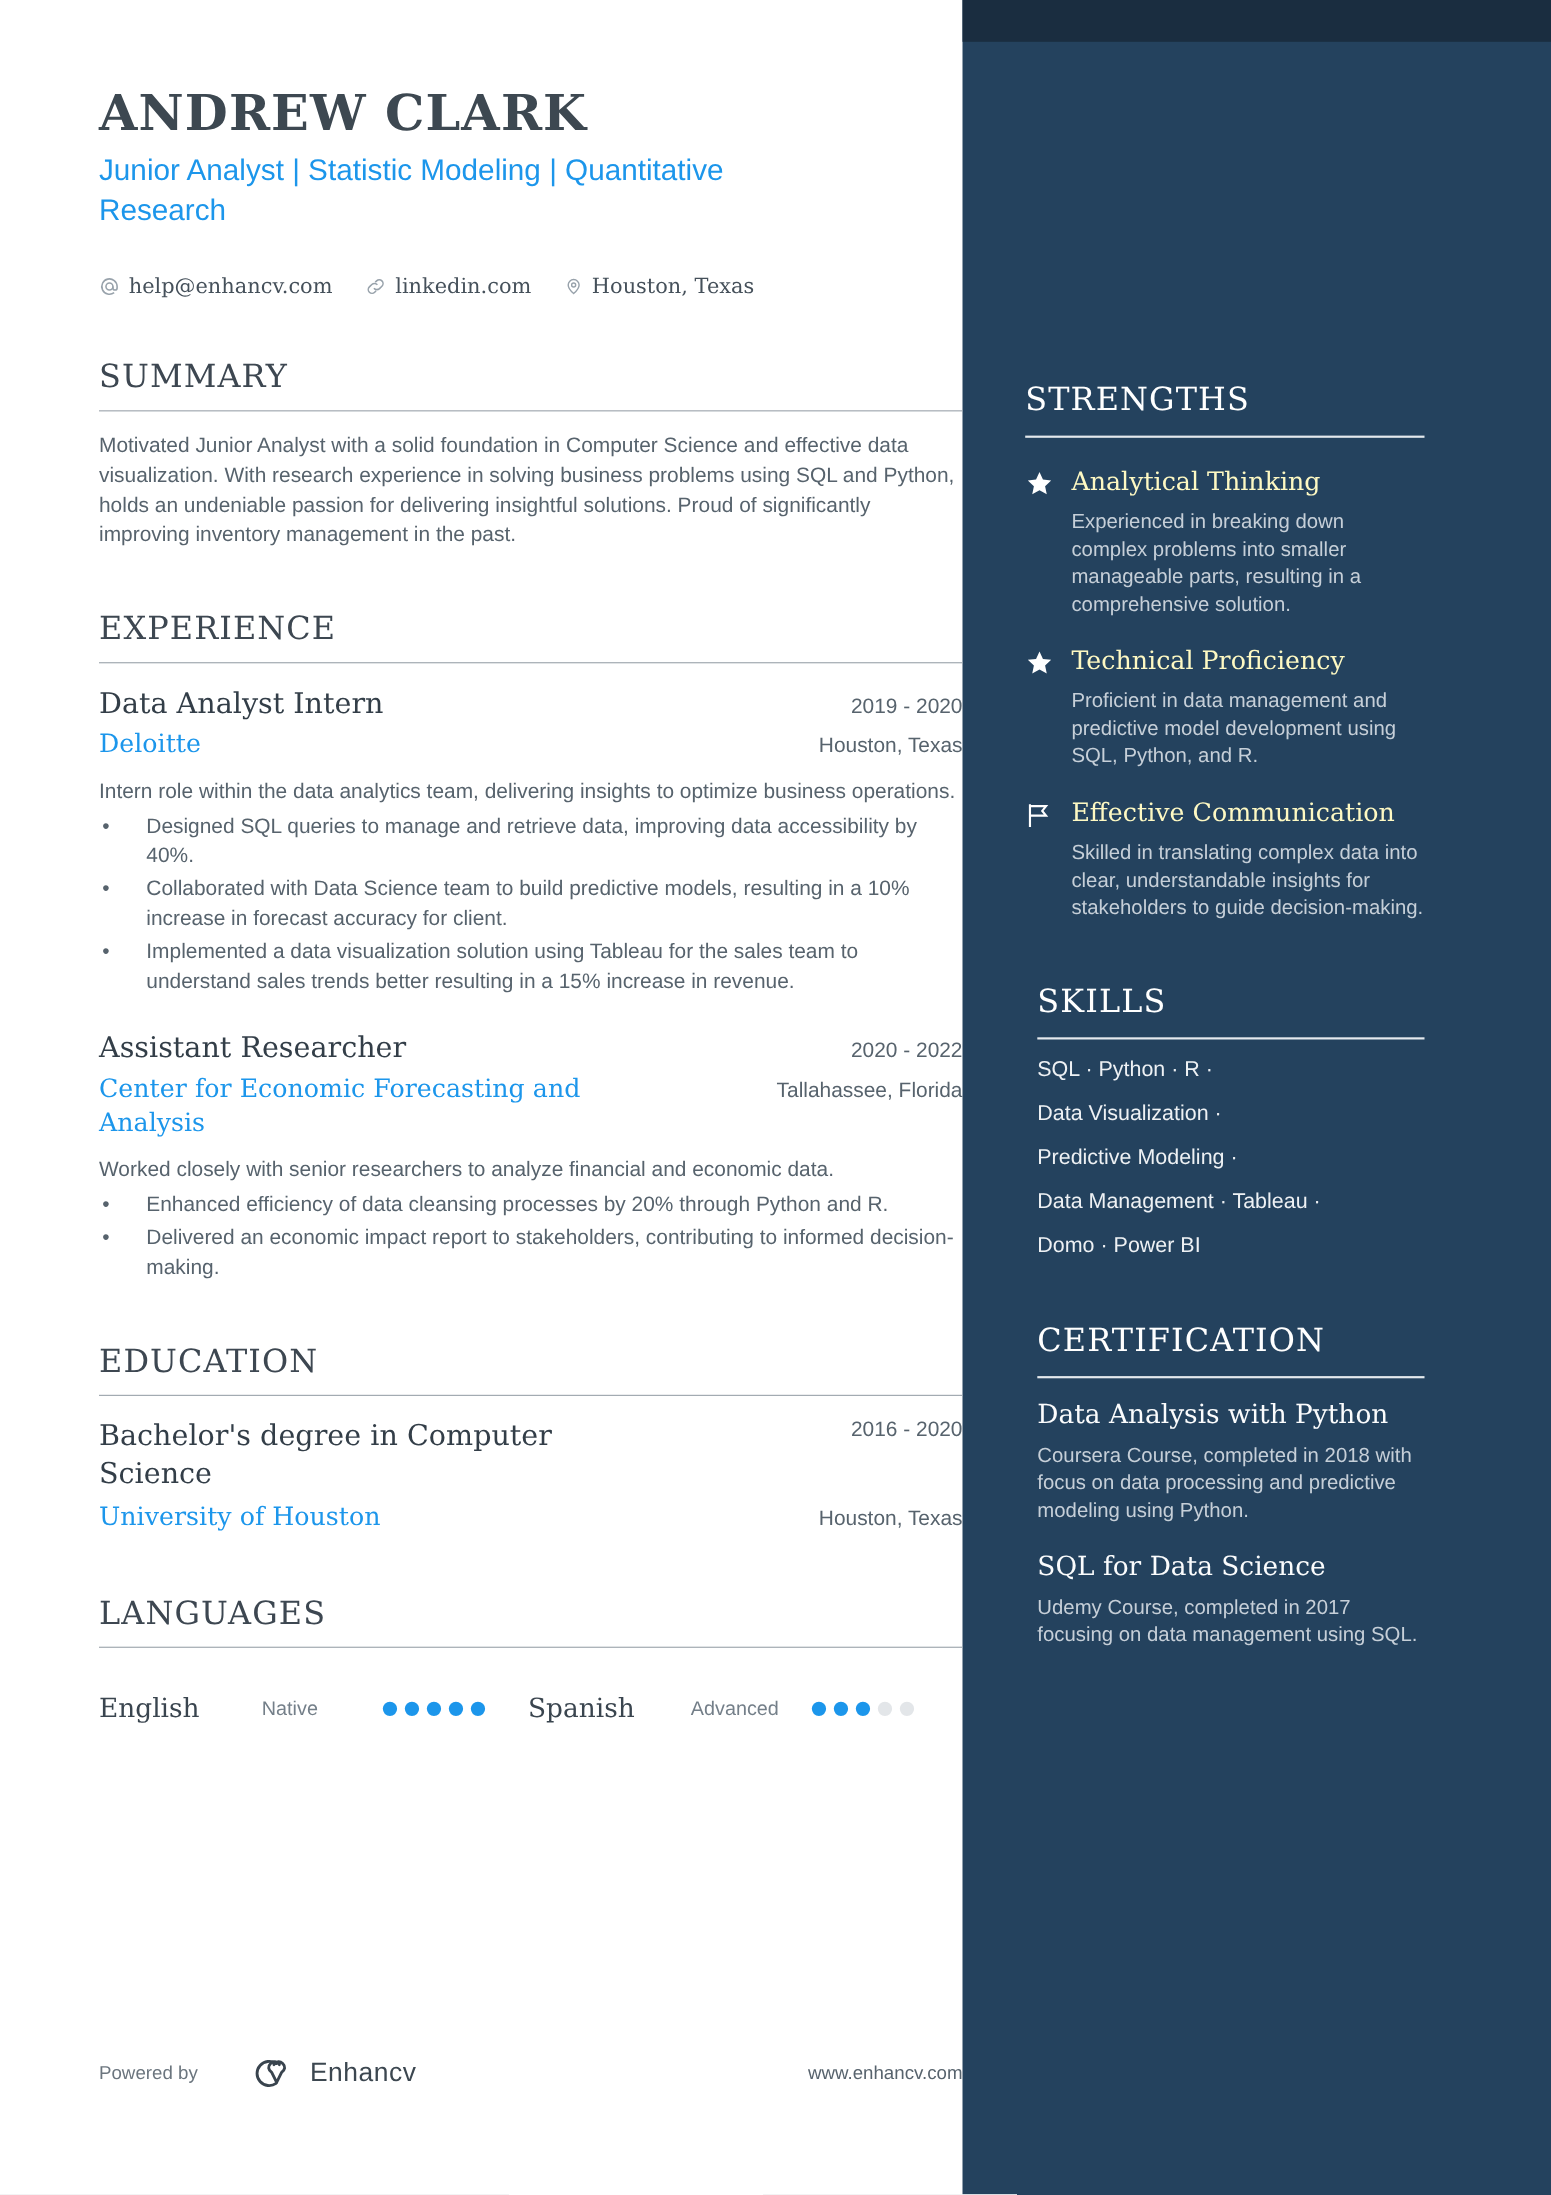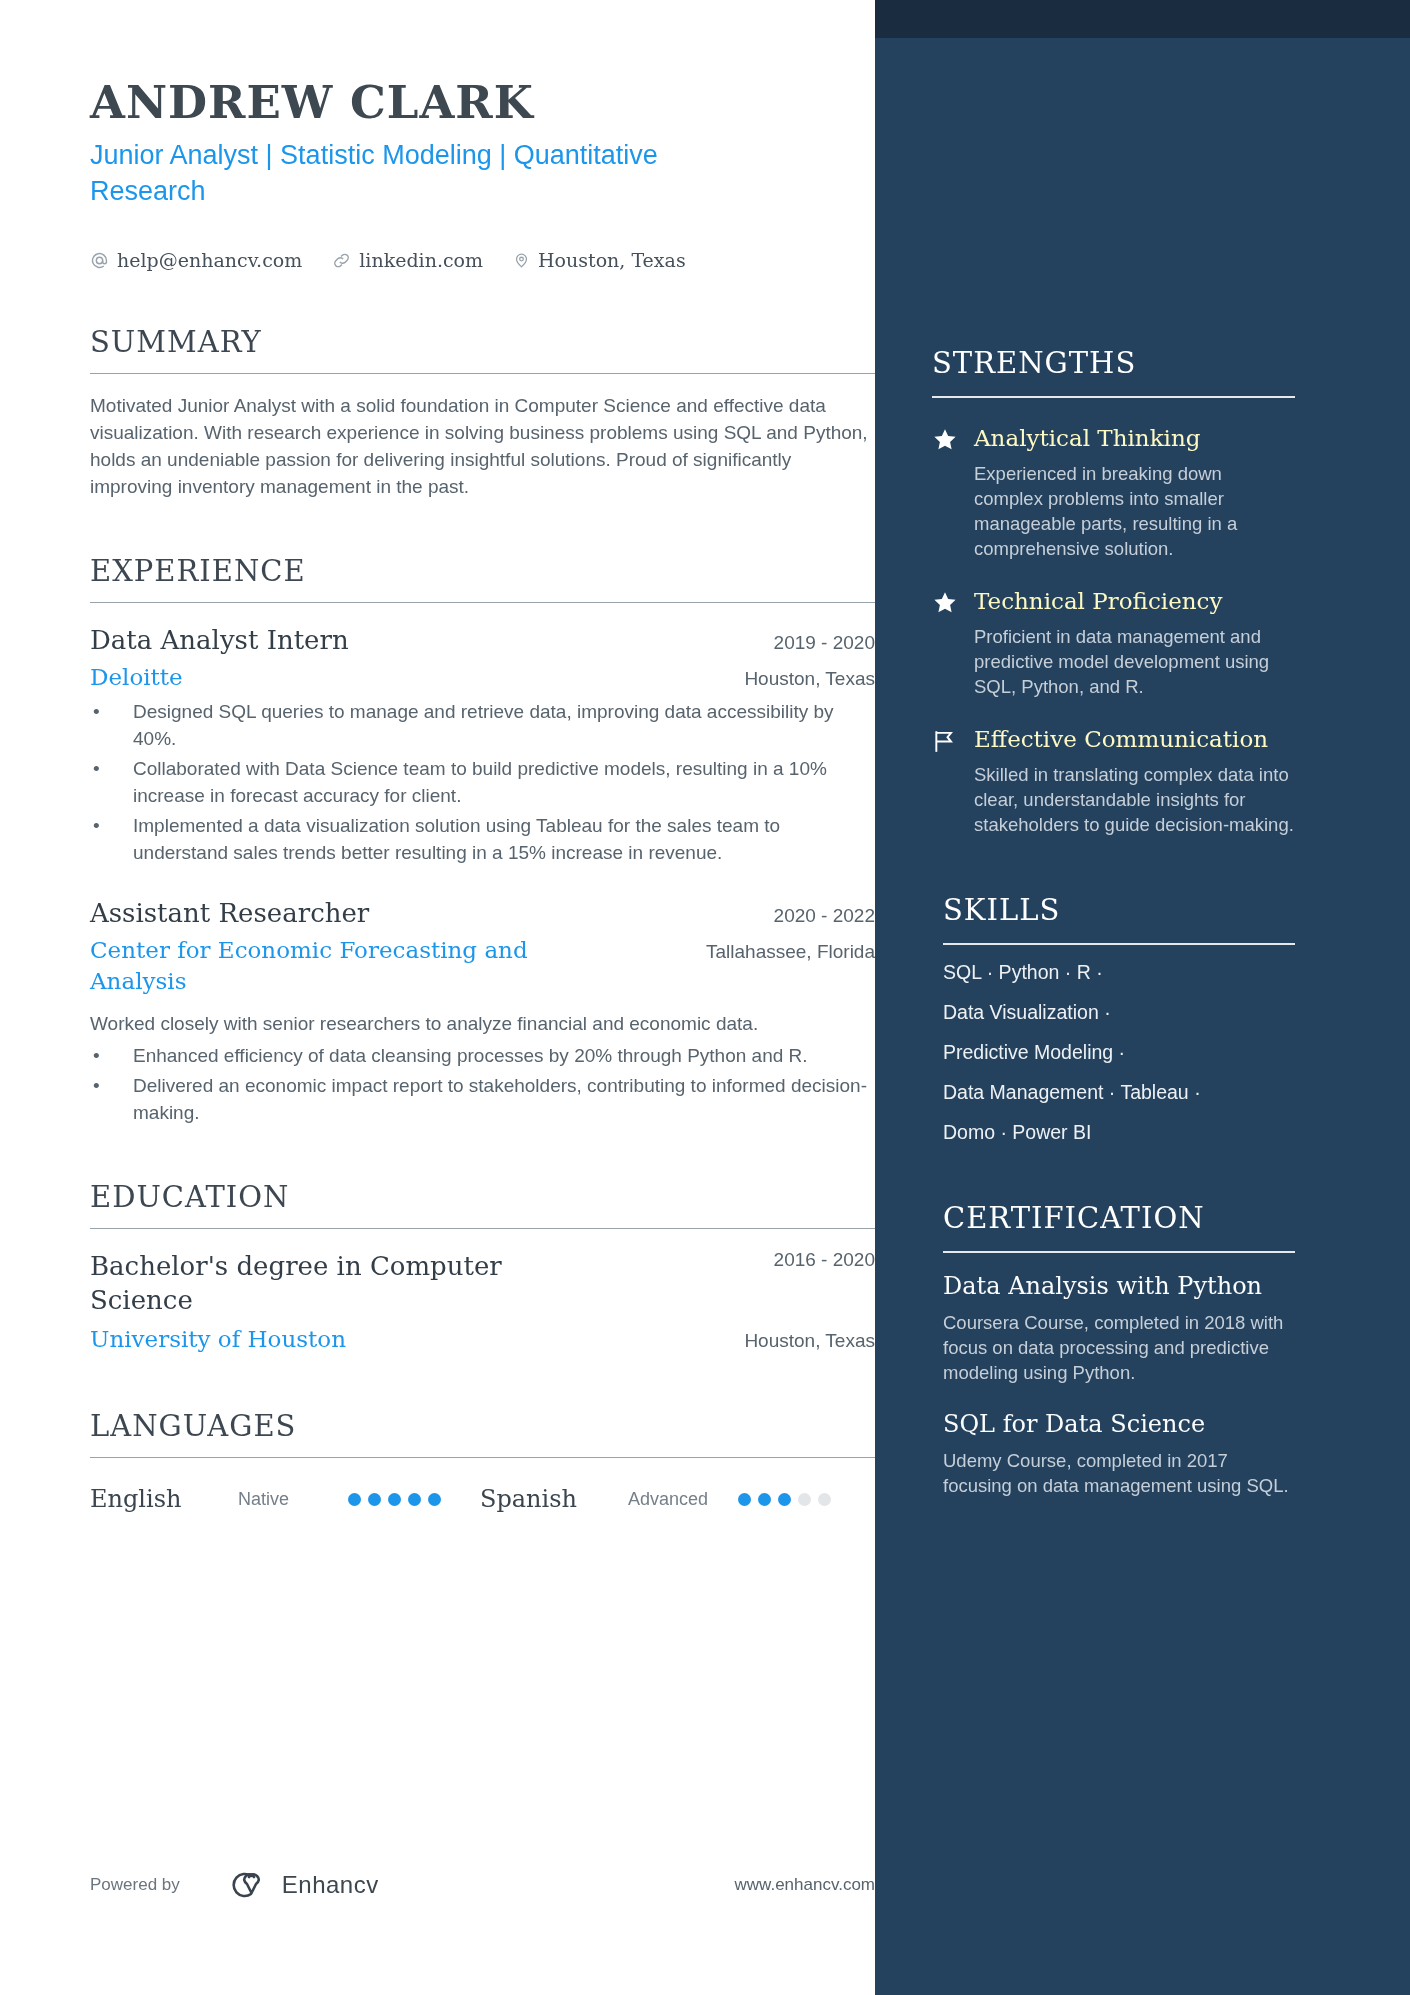--- a/index.html
+++ b/index.html
@@ -87,21 +87,21 @@
   }
 
   
   .degree-row { display:flex; justify-content:space-between; margin-top:20px; }
   .degree {
     font-family:"DejaVu Serif","Liberation Serif",serif;
     font-size:26px; font-weight:500; color:#333e48; max-width:460px; line-height:34px;
   }
 
   
-  .lang-row { display:flex; margin-top:27px; }
+  .lang-row { display:flex; margin-top:41px; }
   .lang-item { display:flex; align-items:center; width:390px; }
   .lang-item + .lang-item { width:395px; }
   .lang-name {
     font-family:"DejaVu Serif","Liberation Serif",serif;
     font-size:24px; font-weight:500; color:#3a454f; width:148px;
   }
   .lang-level { font-size:18px; color:#747f89; width:110px; }
   .dots { display:flex; gap:7px; align-items:center; }
   .dot { width:13px; height:13px; border-radius:50%; background:#e3e6e9; display:inline-block; }
   .dot.filled { background:#1c96eb; }
@@ -263,20 +263,21 @@
 
       <div class="entry">
         <div class="entry-head">
           <div class="entry-title">Data Analyst Intern</div>
           <div class="entry-dates">2019 - 2020</div>
         </div>
         <div class="entry-sub">
           <div class="entry-company">Deloitte</div>
           <div class="entry-location">Houston, Texas</div>
         </div>
+        <div class="entry-intro">Intern role within the data analytics team, delivering insights to optimize business operations.</div>
         <ul class="bullets">
           <li>Designed SQL queries to manage and retrieve data, improving data accessibility by 40%.</li>
           <li>Collaborated with Data Science team to build predictive models, resulting in a 10% increase in forecast accuracy for client.</li>
           <li>Implemented a data visualization solution using Tableau for the sales team to understand sales trends better resulting in a 15% increase in revenue.</li>
         </ul>
       </div>
 
       <div class="entry">
         <div class="entry-head">
           <div class="entry-title">Assistant Researcher</div>

